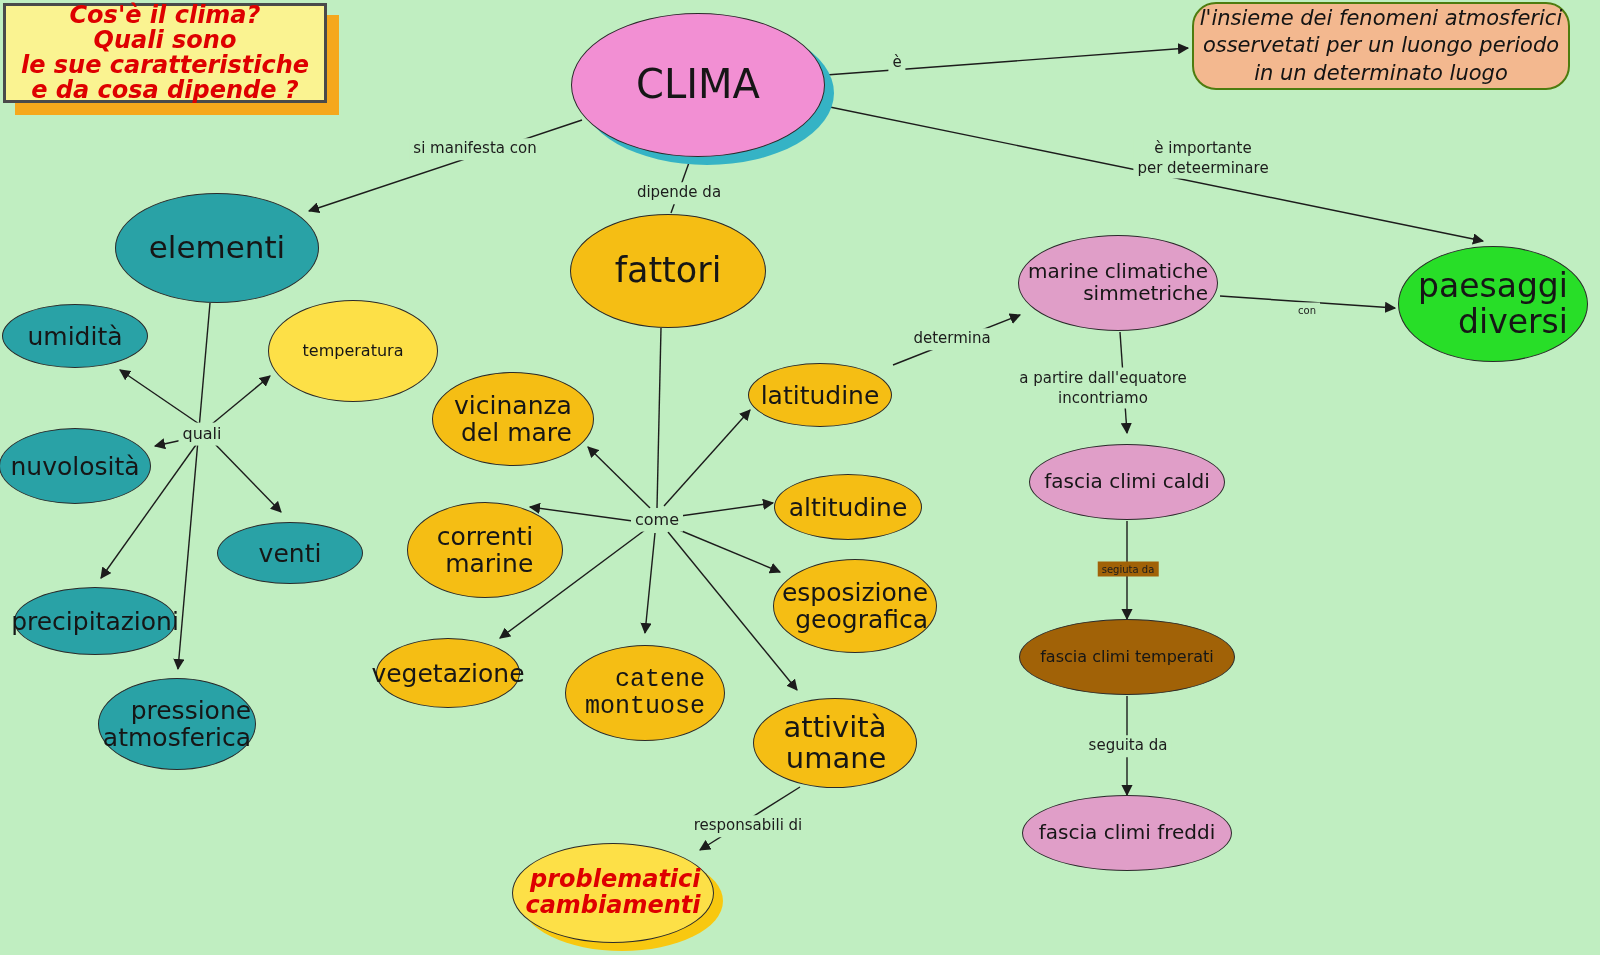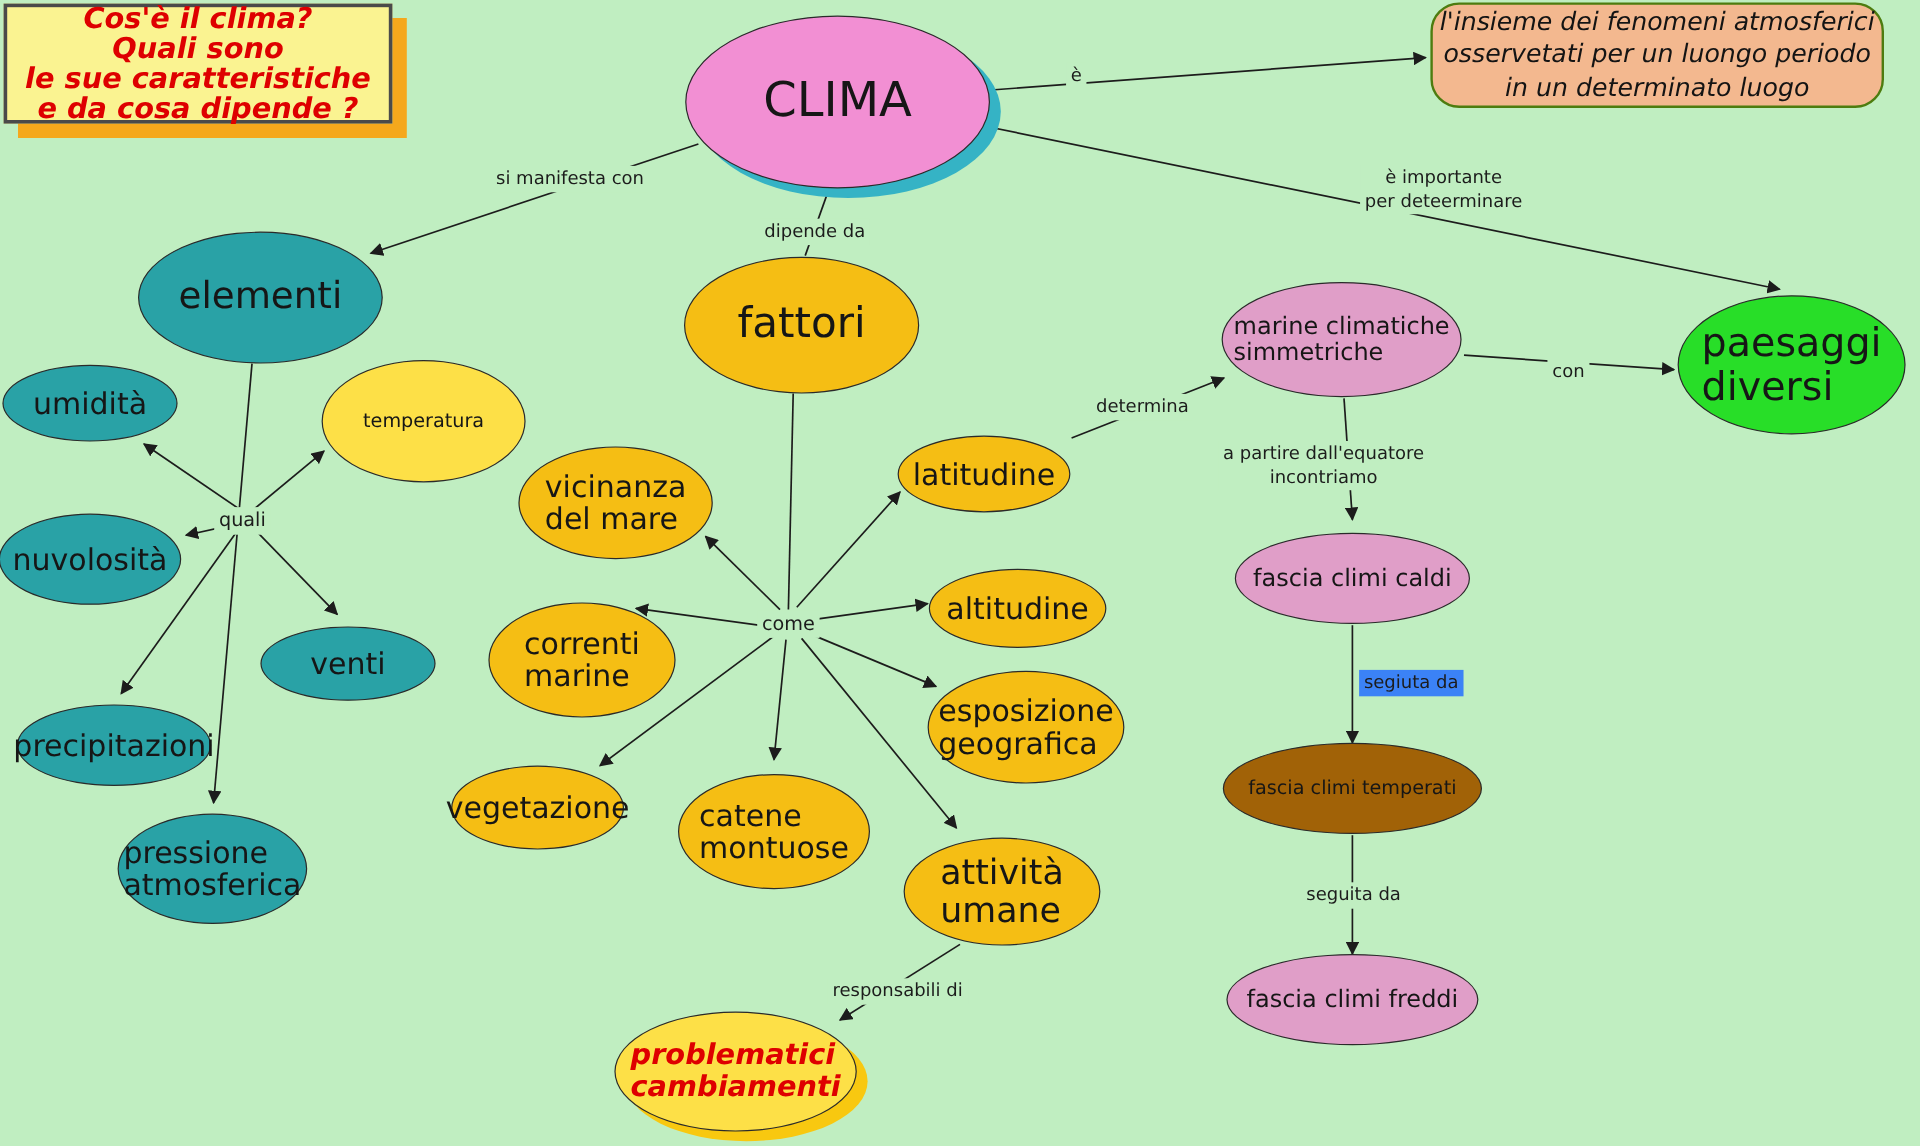--- a/index.html
+++ b/index.html
@@ -2,21 +2,21 @@
 <html><head>
 <meta charset="utf-8">
 <style>
   html,body{margin:0;padding:0;}
   body{font-family:"DejaVu Sans","Liberation Sans",sans-serif;}
   #canvas{position:relative;width:1600px;height:955px;overflow:hidden;}
   #edges{position:absolute;left:0;top:0;width:1600px;height:955px;}
   .node{
     position:absolute;border-radius:50%;border:1.6px solid #2a2a2a;
     display:flex;align-items:center;justify-content:center;
-    text-align:left;white-space:pre-line;line-height:1.08;color:#161616;
+    text-align:right;white-space:pre-line;line-height:1.08;color:#161616;
     box-sizing:border-box;
   }
   .edge-label{
     position:absolute;transform:translate(-50%,-50%);
     padding:1px 4px;text-align:center;white-space:pre-line;
     color:#1c1c1c;line-height:1.3;
   }
   .box{position:absolute;box-sizing:border-box;display:flex;align-items:center;
     justify-content:center;text-align:center;white-space:pre-line;}
   #question-box{
@@ -75,21 +75,21 @@
       <div class="node" style="left: 217px; top: 522px; width: 146px; height: 62px; background: rgb(41, 162, 166); font-size: 25px;">venti</div>
       <div class="node" style="left: 14px; top: 587px; width: 162px; height: 68px; background: rgb(41, 162, 166); font-size: 25px;">precipitazioni</div>
       <div class="node" style="left: 98px; top: 678px; width: 158px; height: 92px; background: rgb(41, 162, 166); font-size: 25px;">pressione
 atmosferica</div>
       <div class="node" style="left: 570px; top: 214px; width: 196px; height: 114px; background: rgb(245, 190, 20); font-size: 35px;">fattori</div>
       <div class="node" style="left: 432px; top: 372px; width: 162px; height: 94px; background: rgb(245, 190, 20); font-size: 25px;">vicinanza
 del mare</div>
       <div class="node" style="left: 407px; top: 502px; width: 156px; height: 96px; background: rgb(245, 190, 20); font-size: 25px;">correnti
 marine</div>
       <div class="node" style="left: 376px; top: 638px; width: 144px; height: 70px; background: rgb(245, 190, 20); font-size: 25px;">vegetazione</div>
-      <div class="node" style="left: 565px; top: 645px; width: 160px; height: 96px; background: rgb(245, 190, 20); font-size: 25px;">catene
+      <div class="node" style="left: 565px; top: 645px; width: 160px; height: 96px; background: rgb(245, 190, 20); font-size: 25px; font-family: Liberation Mono, monospace;">catene
 montuose</div>
       <div class="node" style="left: 748px; top: 363px; width: 144px; height: 64px; background: rgb(245, 190, 20); font-size: 25px;">latitudine</div>
       <div class="node" style="left: 774px; top: 474px; width: 148px; height: 66px; background: rgb(245, 190, 20); font-size: 25px;">altitudine</div>
       <div class="node" style="left: 773px; top: 559px; width: 164px; height: 94px; background: rgb(245, 190, 20); font-size: 25px;">esposizione
 geografica</div>
       <div class="node" style="left: 753px; top: 698px; width: 164px; height: 90px; background: rgb(245, 190, 20); font-size: 29px;">attività
 umane</div>
       <div class="node" style="left: 1018px; top: 235px; width: 200px; height: 96px; background: rgb(224, 158, 200); font-size: 20px;">marine climatiche
 simmetriche</div>
       <div class="node" style="left: 1029px; top: 444px; width: 196px; height: 76px; background: rgb(224, 158, 200); font-size: 20px;">fascia climi caldi</div>
@@ -104,23 +104,23 @@
       <span class="edge-label" style="left: 475px; top: 149px; font-size: 15px; background: rgb(192, 238, 193);">si manifesta con</span>
       <span class="edge-label" style="left: 679px; top: 193px; font-size: 15px; background: rgb(192, 238, 193);">dipende da</span>
       <span class="edge-label" style="left: 897px; top: 63px; font-size: 15px; background: rgb(192, 238, 193);">è</span>
       <span class="edge-label" style="left: 1203px; top: 158px; font-size: 15px; background: rgb(192, 238, 193);">è importante
 per deteerminare</span>
       <span class="edge-label" style="left: 202px; top: 434px; font-size: 16px; background: rgb(192, 238, 193);">quali</span>
       <span class="edge-label" style="left: 657px; top: 520px; font-size: 16px; background: rgb(192, 238, 193);">come</span>
       <span class="edge-label" style="left: 952px; top: 339px; font-size: 15px; background: rgb(192, 238, 193);">determina</span>
       <span class="edge-label" style="left: 1103px; top: 388px; font-size: 15px; background: rgb(192, 238, 193);">a partire dall'equatore
 incontriamo</span>
-      <span class="edge-label" style="left: 1128px; top: 569px; font-size: 15px; background: #3b82f6; margin-left: 48px;">segiuta da</span>
+      <span class="edge-label" style="left: 1128px; top: 569px; font-size: 10px; background: #a16207;">segiuta da</span>
       <span class="edge-label" style="left: 1128px; top: 746px; font-size: 15px; background: rgb(192, 238, 193);">seguita da</span>
-      <span class="edge-label" style="left: 1307px; top: 310px; font-size: 15px; background: rgb(192, 238, 193);">con</span>
+      <span class="edge-label" style="left: 1307px; top: 310px; font-size: 10px; background: rgb(192, 238, 193);">con</span>
       <span class="edge-label" style="left: 748px; top: 826px; font-size: 15px; background: rgb(192, 238, 193);">responsabili di</span>
     </div>
   <div class="box" id="question-box" style="background: rgb(250, 243, 145); color: rgb(222, 0, 0);">Cos'è il clima?
 Quali sono
 le sue caratteristiche
 e da cosa dipende ?</div>
   <div class="box" id="definition-box" style="background: rgb(243, 184, 143);">l'insieme dei fenomeni atmosferici
 osservetati per un luongo periodo
 in un determinato luogo</div>
 </div>

